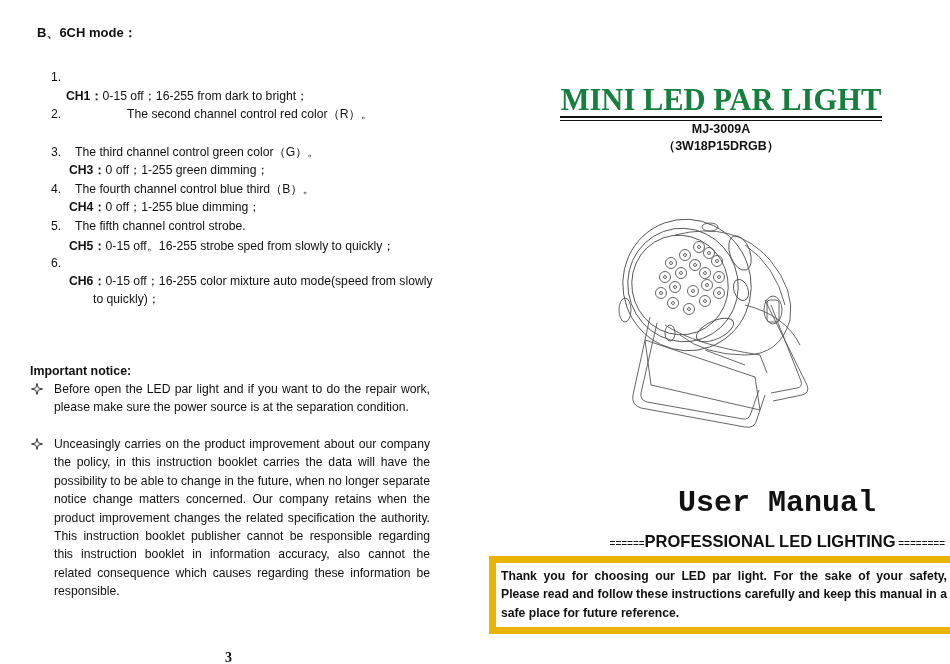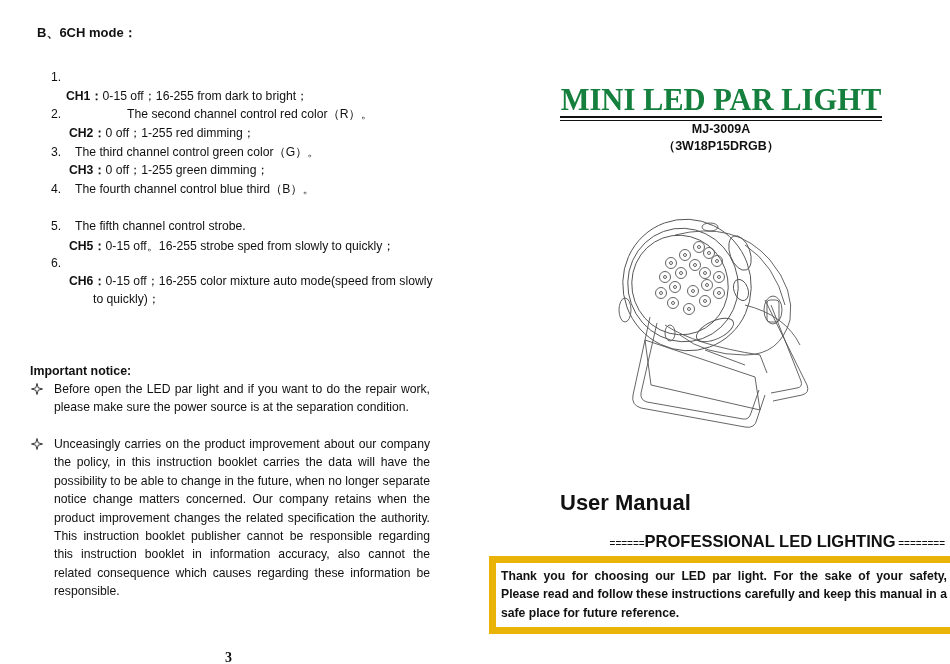--- a/index.html
+++ b/index.html
@@ -32,21 +32,21 @@
       font-family: "Liberation Serif", serif; font-weight: bold; font-size: 30.5px;
       letter-spacing: 0px; line-height: 36px; color: #15803d;
     }
     #title-rule-thick { left: 560px; top: 116px; width: 322px; height: 2px; background: #111; }
     #title-rule-thin { left: 560px; top: 120px; width: 322px; height: 1px; background: #111; }
     #model { left: 560px; top: 120px; width: 322px; text-align: center; font-size: 12.5px; font-weight: bold; line-height: 18px; }
     #model-spec { left: 560px; top: 137px; width: 322px; text-align: center; font-size: 12.5px; font-weight: bold; line-height: 18px; }
 
     #illustration { left: 595px; top: 205px; width: 225px; height: 225px; }
 
-    #manual-title { left: 560px; top: 485px; width: 316px; text-align: left; font-size: 22px; font-weight: bold; line-height: 36px; }
+    #manual-title { left: 560px; top: 485px; width: 316px; text-align: right; font-size: 30px; font-weight: bold; line-height: 36px; font-family: Liberation Mono, monospace; }
     #tagline { left: 489px; top: 530px; width: 456px; text-align: right; font-size: 16.5px; font-weight: bold; line-height: 22px; white-space: nowrap; }
     #tagline .eq { font-size: 10px; font-weight: normal; letter-spacing: 0px; }
 
     #intro-box {
       left: 489px; top: 556px; width: 446px; height: 60px;
       border: 7px solid #eab308; padding: 4px 5px 0 5px;
       font-size: 12.2px; font-weight: bold; line-height: 18.3px;
       text-align: justify;
     }
   </style>
@@ -55,28 +55,28 @@
 
 <div class="abs" id="sec-title">B、6CH mode：</div>
 
 <div class="abs txt" style="left:0;top:0;width:450px;height:320px;">
 
   <span class="li-num" style="left:51px;top:68px;">1.</span>
   <span class="ch-line" style="left:66px;top:87px;"><b>CH1：</b><span>0-15 off；16-255 from dark to bright；</span></span>
 
   <span class="li-num" style="left:51px;top:105px;">2.</span>
   <span class="li-text" style="left:91px;top:105px;margin-left:36px;">The second channel control red color（R）。</span>
-  <span class="ch-line" style="left:69px;top:124px;"><b>CH2：</b><span>0 off；1-255 red dimming；</span></span>
 
   <span class="li-num" style="left:51px;top:143px;">3.</span>
   <span class="li-text" style="left:75px;top:143px;">The third channel control green color（G）。</span>
   <span class="ch-line" style="left:69px;top:161px;"><b>CH3：</b><span>0 off；1-255 green dimming；</span></span>
 
   <span class="li-num" style="left:51px;top:180px;">4.</span>
   <span class="li-text" style="left:75px;top:180px;">The fourth channel control blue third（B）。</span>
+  <span class="ch-line" style="left:69px;top:198px;"><b>CH4：</b><span>0 off；1-255 blue dimming；</span></span>
 
   <span class="li-num" style="left:51px;top:217px;">5.</span>
   <span class="li-text" style="left:75px;top:217px;text-align:center;">The fifth channel control strobe.</span>
   <span class="ch-line" style="left:69px;top:237px;"><b>CH5：</b><span>0-15 off。16-255 strobe sped from slowly to quickly；</span></span>
 
   <span class="li-num" style="left:51px;top:254px;">6.</span>
   <span class="ch-line" style="left:69px;top:272px;"><b>CH6：</b><span>0-15 off；16-255 color mixture auto mode(speed from slowly</span></span>
   <span class="ch-line" style="left:93px;top:290px;">to quickly)；</span>
 </div>
 

